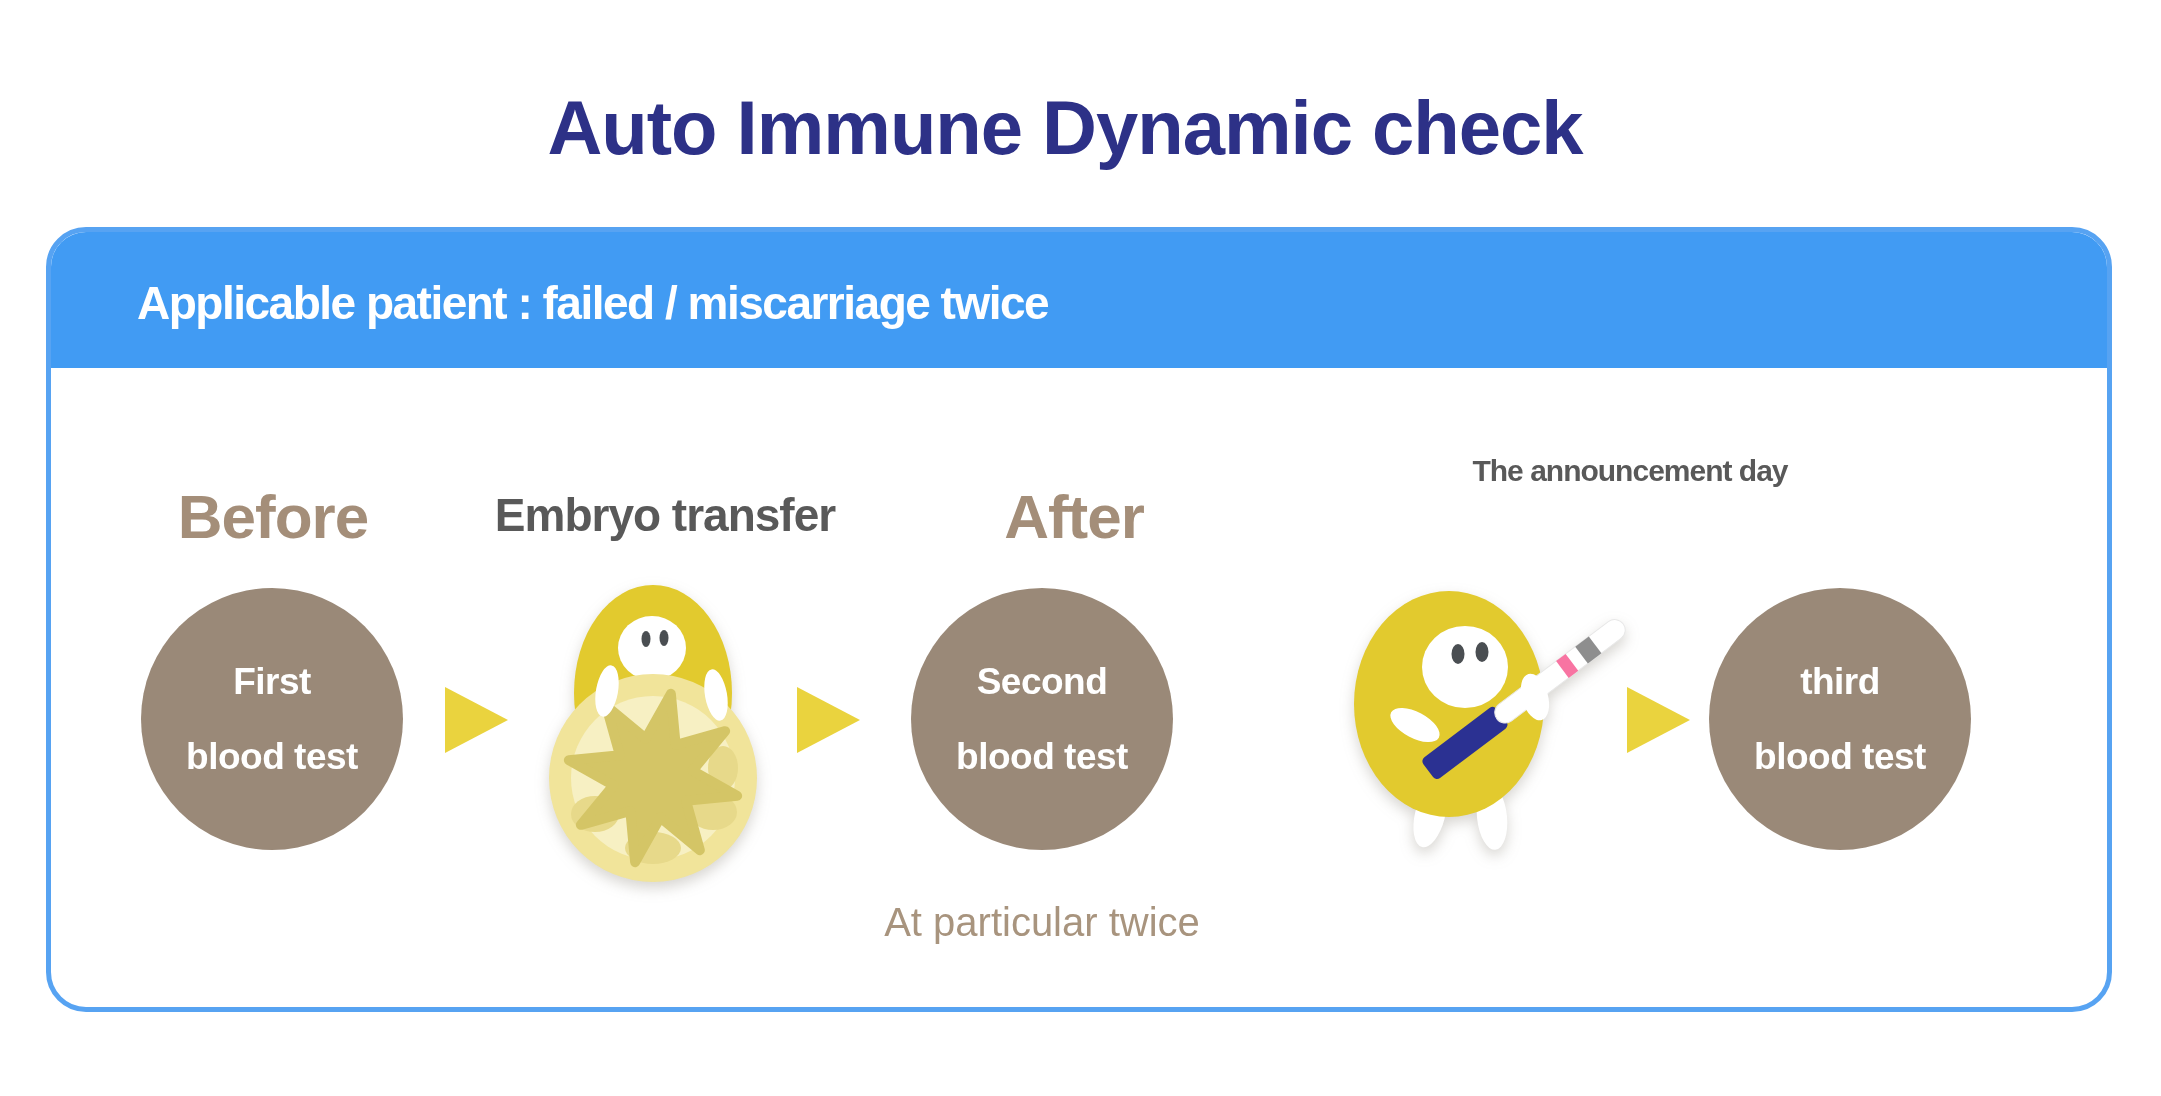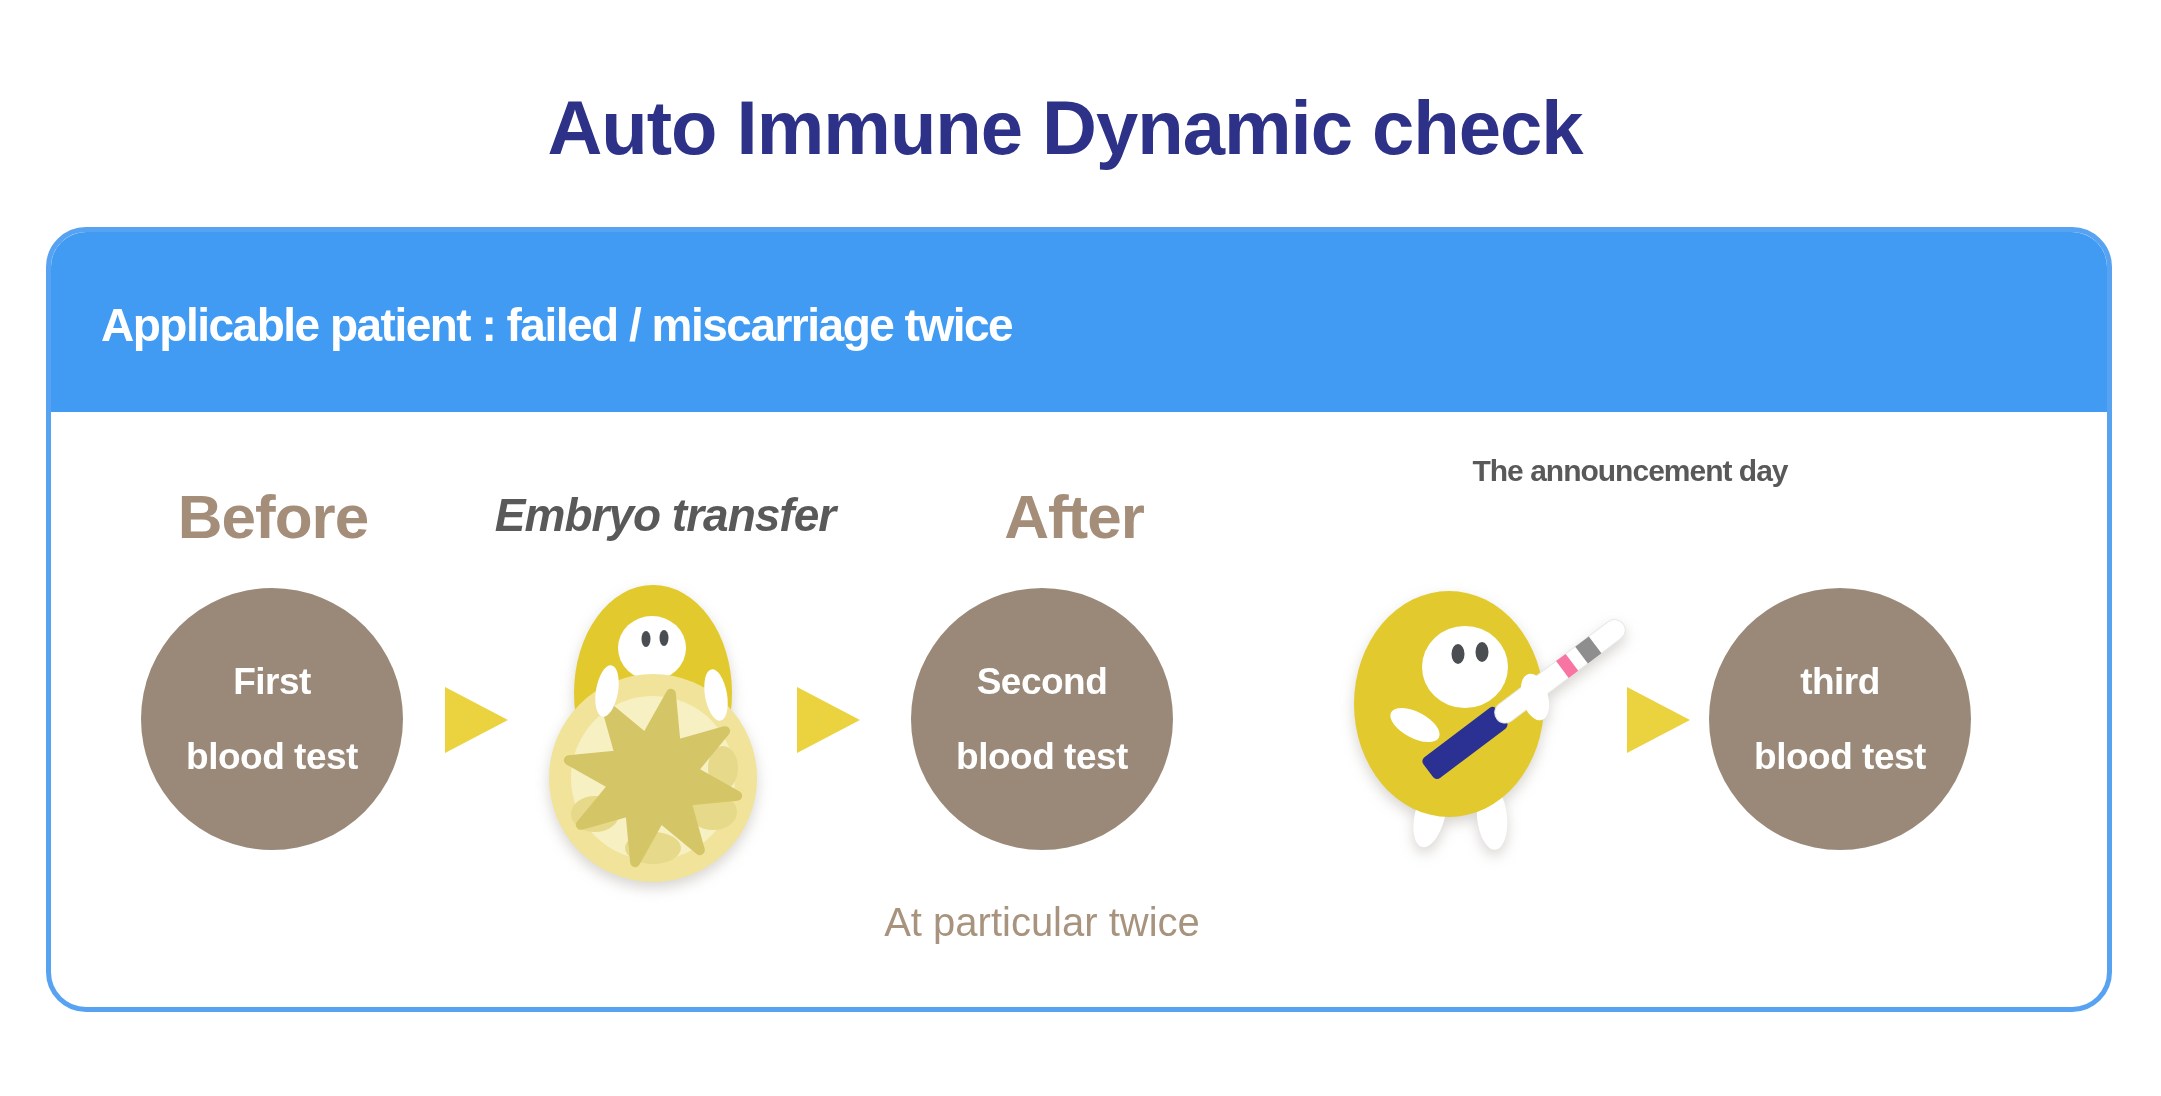--- a/index.html
+++ b/index.html
@@ -15,22 +15,22 @@
     text-align:center; font-size:76px; font-weight:bold; letter-spacing:-1px;
     color:var(--title-navy,#2D3187);
   }
 
   .info-card{
     position:absolute; left:46px; top:227px; width:2066px; height:785px;
     border:5px solid var(--card-border-blue,#57A3F2);
     border-radius:40px; background:#fff; overflow:hidden;
   }
   .card-header{
-    width:100%; height:180px; background:var(--header-blue,#419BF3);
-    display:flex; align-items:center; padding-left:50px; padding-top:6px;
+    width:100%; height:136px; background:var(--header-blue,#419BF3);
+    display:flex; align-items:center; padding-left:86px; padding-top:6px;
   }
   .card-header-text{
     color:#fff; font-size:46px; font-weight:bold; letter-spacing:-1.5px;
   }
 
   .stage-label{ position:absolute; text-align:center; font-weight:bold; letter-spacing:-1px; }
   .label-tan{ color:var(--label-tan,#A48E79); font-size:62px; }
   .label-gray{ color:var(--text-gray,#595959); font-size:46px; }
 
   .announcement{
@@ -68,21 +68,21 @@
 
   <h1 class="page-title">Auto Immune Dynamic check</h1>
 
   <div class="info-card">
     <div class="card-header">
       <span class="card-header-text">Applicable patient : failed / miscarriage twice</span>
     </div>
   </div>
 
   <div class="stage-label label-tan" style="left:142px; top:481px; width:262px;">Before</div>
-  <div class="stage-label label-gray" style="left:445px; top:488px; width:440px;font-style:italic;">Embryo transfer</div>
+  <div class="stage-label label-gray" style="left:445px; top:488px; width:440px;">Embryo transfer</div>
   <div class="stage-label label-tan" style="left:943px; top:481px; width:262px;">After</div>
 
   <div class="announcement">
     <span style="display:block;">The announcement day</span>
   </div>
 
   <div class="flow-circle" style="left:141px;">
     <span>First</span>
     <span>blood test</span>
   </div>

